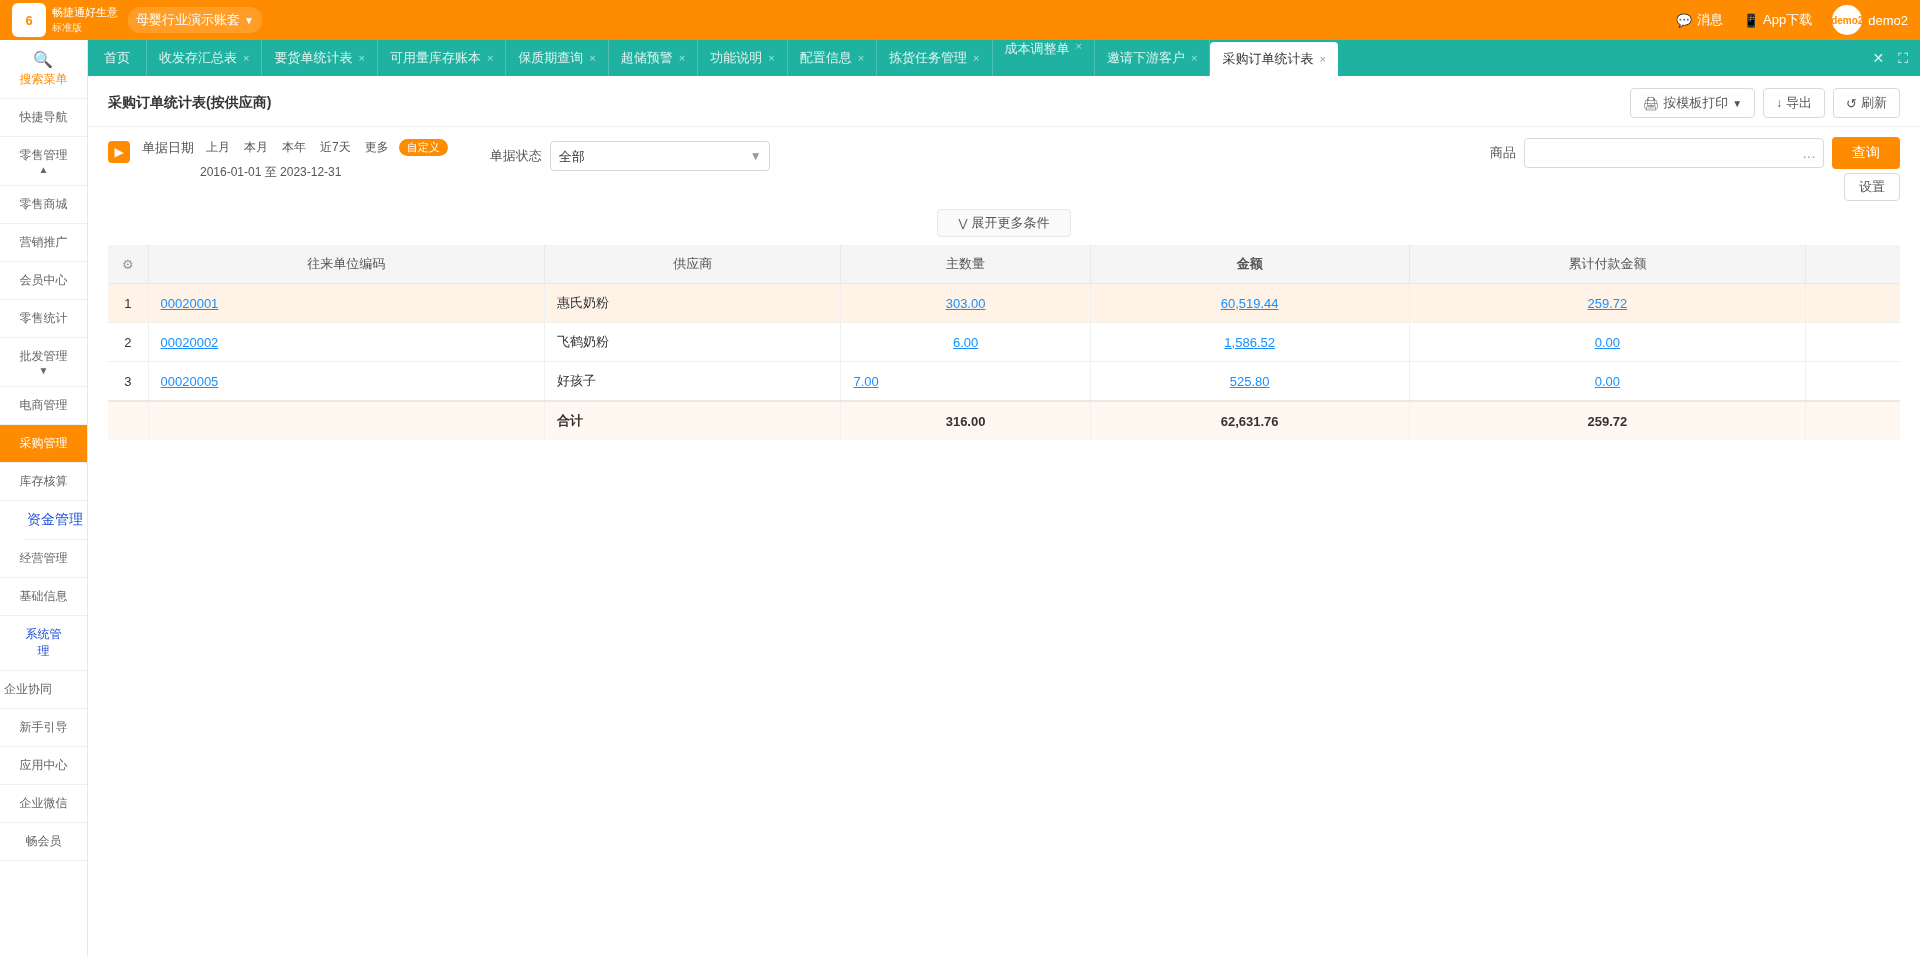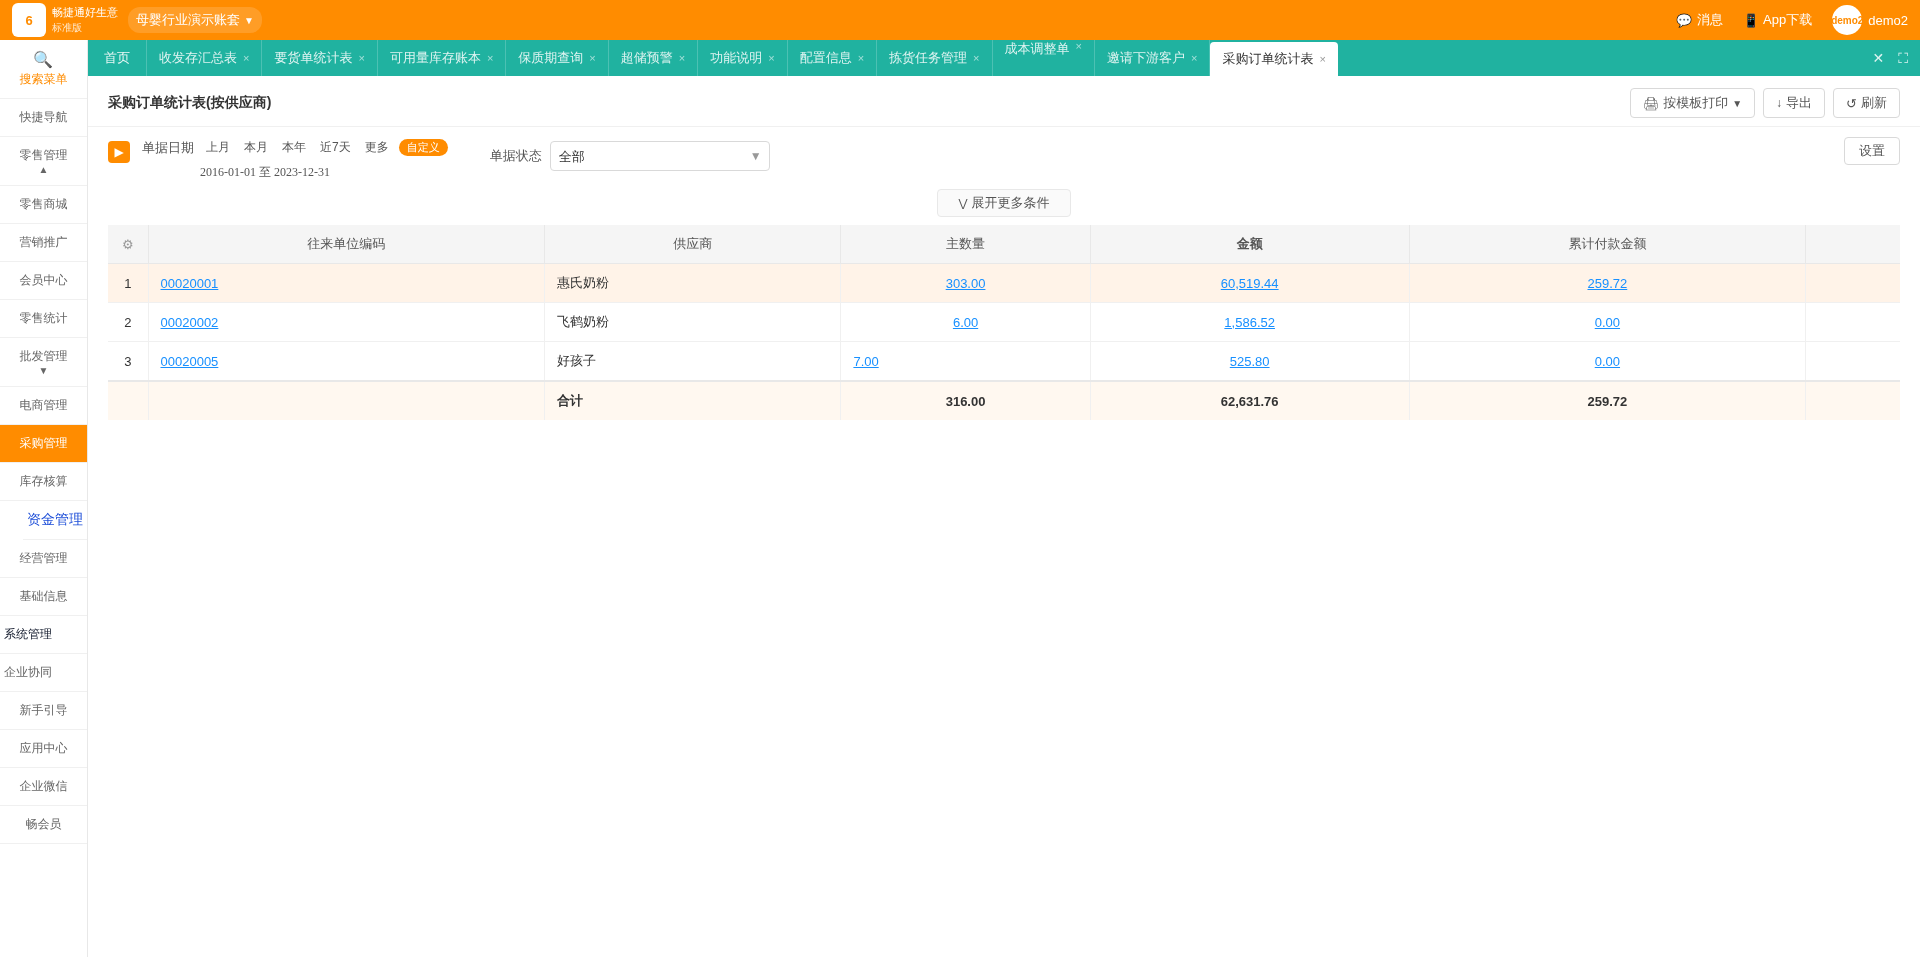--- a/index.html
+++ b/index.html
@@ -83,21 +83,21 @@
     </div>
     <div style="padding: 10px 4px; text-align: center; font-size: 14px; color: #1d4ed8; cursor: pointer; border-bottom: 1px solid #f0f0f0; margin-left: 23px;">
       <div>资金管理</div>
     </div>
     <div style="padding: 10px 4px; text-align: center; font-size: 12px; color: #666; cursor: pointer; border-bottom: 1px solid #f0f0f0;">
       <div>经营管理</div>
     </div>
     <div style="padding: 10px 4px; text-align: center; font-size: 12px; color: #666; cursor: pointer; border-bottom: 1px solid #f0f0f0;">
       <div>基础信息</div>
     </div>
-    <div style="padding: 10px 4px; font-size: 12px; color: #0f172a; cursor: pointer; border-bottom: 1px solid #f0f0f0;">
+    <div style="padding: 10px 20px; text-align: center; font-size: 12px; color: #1d4ed8; cursor: pointer; border-bottom: 1px solid #f0f0f0;">
       <div>系统管理</div>
     </div>
     <div style="padding: 10px 4px; text-align: left; font-size: 12px; color: #666; cursor: pointer; border-bottom: 1px solid #f0f0f0;">
       <div>企业协同</div>
     </div>
     <div style="padding: 10px 4px; text-align: center; font-size: 12px; color: #666; cursor: pointer; border-bottom: 1px solid #f0f0f0;">
       <div>新手引导</div>
     </div>
     <div style="padding: 10px 4px; text-align: center; font-size: 12px; color: #666; cursor: pointer; border-bottom: 1px solid #f0f0f0;">
       <div>应用中心</div>
@@ -198,38 +198,46 @@
               <div style="display: flex; align-items: center; gap: 6px;">
                 <span style="font-size: 12px; color: #555; cursor: pointer; padding: 2px 4px;">上月</span>
                 <span style="font-size: 12px; color: #555; cursor: pointer; padding: 2px 4px;">本月</span>
                 <span style="font-size: 12px; color: #555; cursor: pointer; padding: 2px 4px;">本年</span>
                 <span style="font-size: 12px; color: #555; cursor: pointer; padding: 2px 4px;">近7天</span>
                 <span style="font-size: 12px; color: #555; cursor: pointer; padding: 2px 4px;">更多</span>
                 <span style="background: #ff8c00; color: #fff; font-size: 11px; padding: 1px 8px; border-radius: 10px; cursor: pointer;">自定义</span>
               </div>
             </div>
             <div style="display: flex; align-items: center; gap: 8px;">
-              <span style="font-size: 12px; color: #555; margin-left: 58px; font-family: Liberation Serif, serif;">2016-01-01 至 2023-12-31</span>
+              <span style="font-size: 12px; color: #555; margin-left: 58px;">2016-01-01 至 2023-12-31</span>
             </div>
           </div>
 
           <div style="display: flex; align-items: center; gap: 8px; margin-left: 30px; margin-top: 4px;">
             <span style="font-size: 13px; color: #555; white-space: nowrap;">单据状态</span>
             <div style="position: relative; display: flex; align-items: center;">
               <select style="appearance: none; -webkit-appearance: none; height: 30px; border: 1px solid #d9d9d9; border-radius: 4px; padding: 0 28px 0 8px; font-size: 13px; color: #333; width: 220px; background: #fff; cursor: pointer;">
                 <option value="">全部</option>
                 <option value="pending">待审核</option>
                 <option value="approved">已审核</option>
                 <option value="void">已作废</option>
               </select>
               <span style="position: absolute; right: 8px; pointer-events: none; color: #999; font-size: 12px;">▼</span>
             </div>
           </div>
 
           <div style="margin-left: auto; display: flex; flex-direction: column; gap: 4px; align-items: flex-end;">
+            <div style="display: flex; align-items: center; gap: 8px;">
+              <span style="font-size: 13px; color: #555;">商品</span>
+              <div style="position: relative; display: flex; align-items: center;">
+                <input type="text" style="height: 30px; border: 1px solid rgb(217, 217, 217); border-radius: 4px; padding: 0px 30px 0px 8px; font-size: 13px; width: 300px;">
+                <span style="position: absolute; right: 8px; color: #999; cursor: pointer; font-size: 14px;">…</span>
+              </div>
+              <button style="background: #ff8c00; color: #fff; border: none; border-radius: 4px; padding: 6px 20px; font-size: 14px; cursor: pointer; height: 32px;">查询</button>
+            </div>
             <div style="display: flex; justify-content: flex-end;">
               <button style="background: #fff; color: #555; border: 1px solid #d9d9d9; border-radius: 4px; padding: 4px 14px; font-size: 13px; cursor: pointer;">设置</button>
             </div>
           </div>
         </div>
 
         <div style="text-align: center; padding: 8px 0 8px;">
           <button style="display: inline-flex; align-items: center; gap: 4px; font-size: 13px; color: #555; cursor: pointer; border: 1px solid #e8e8e8; border-radius: 4px; padding: 4px 20px; background: #fafafa;">
             <span style="font-size: 11px;">⋁</span>
             <span>展开更多条件</span>

